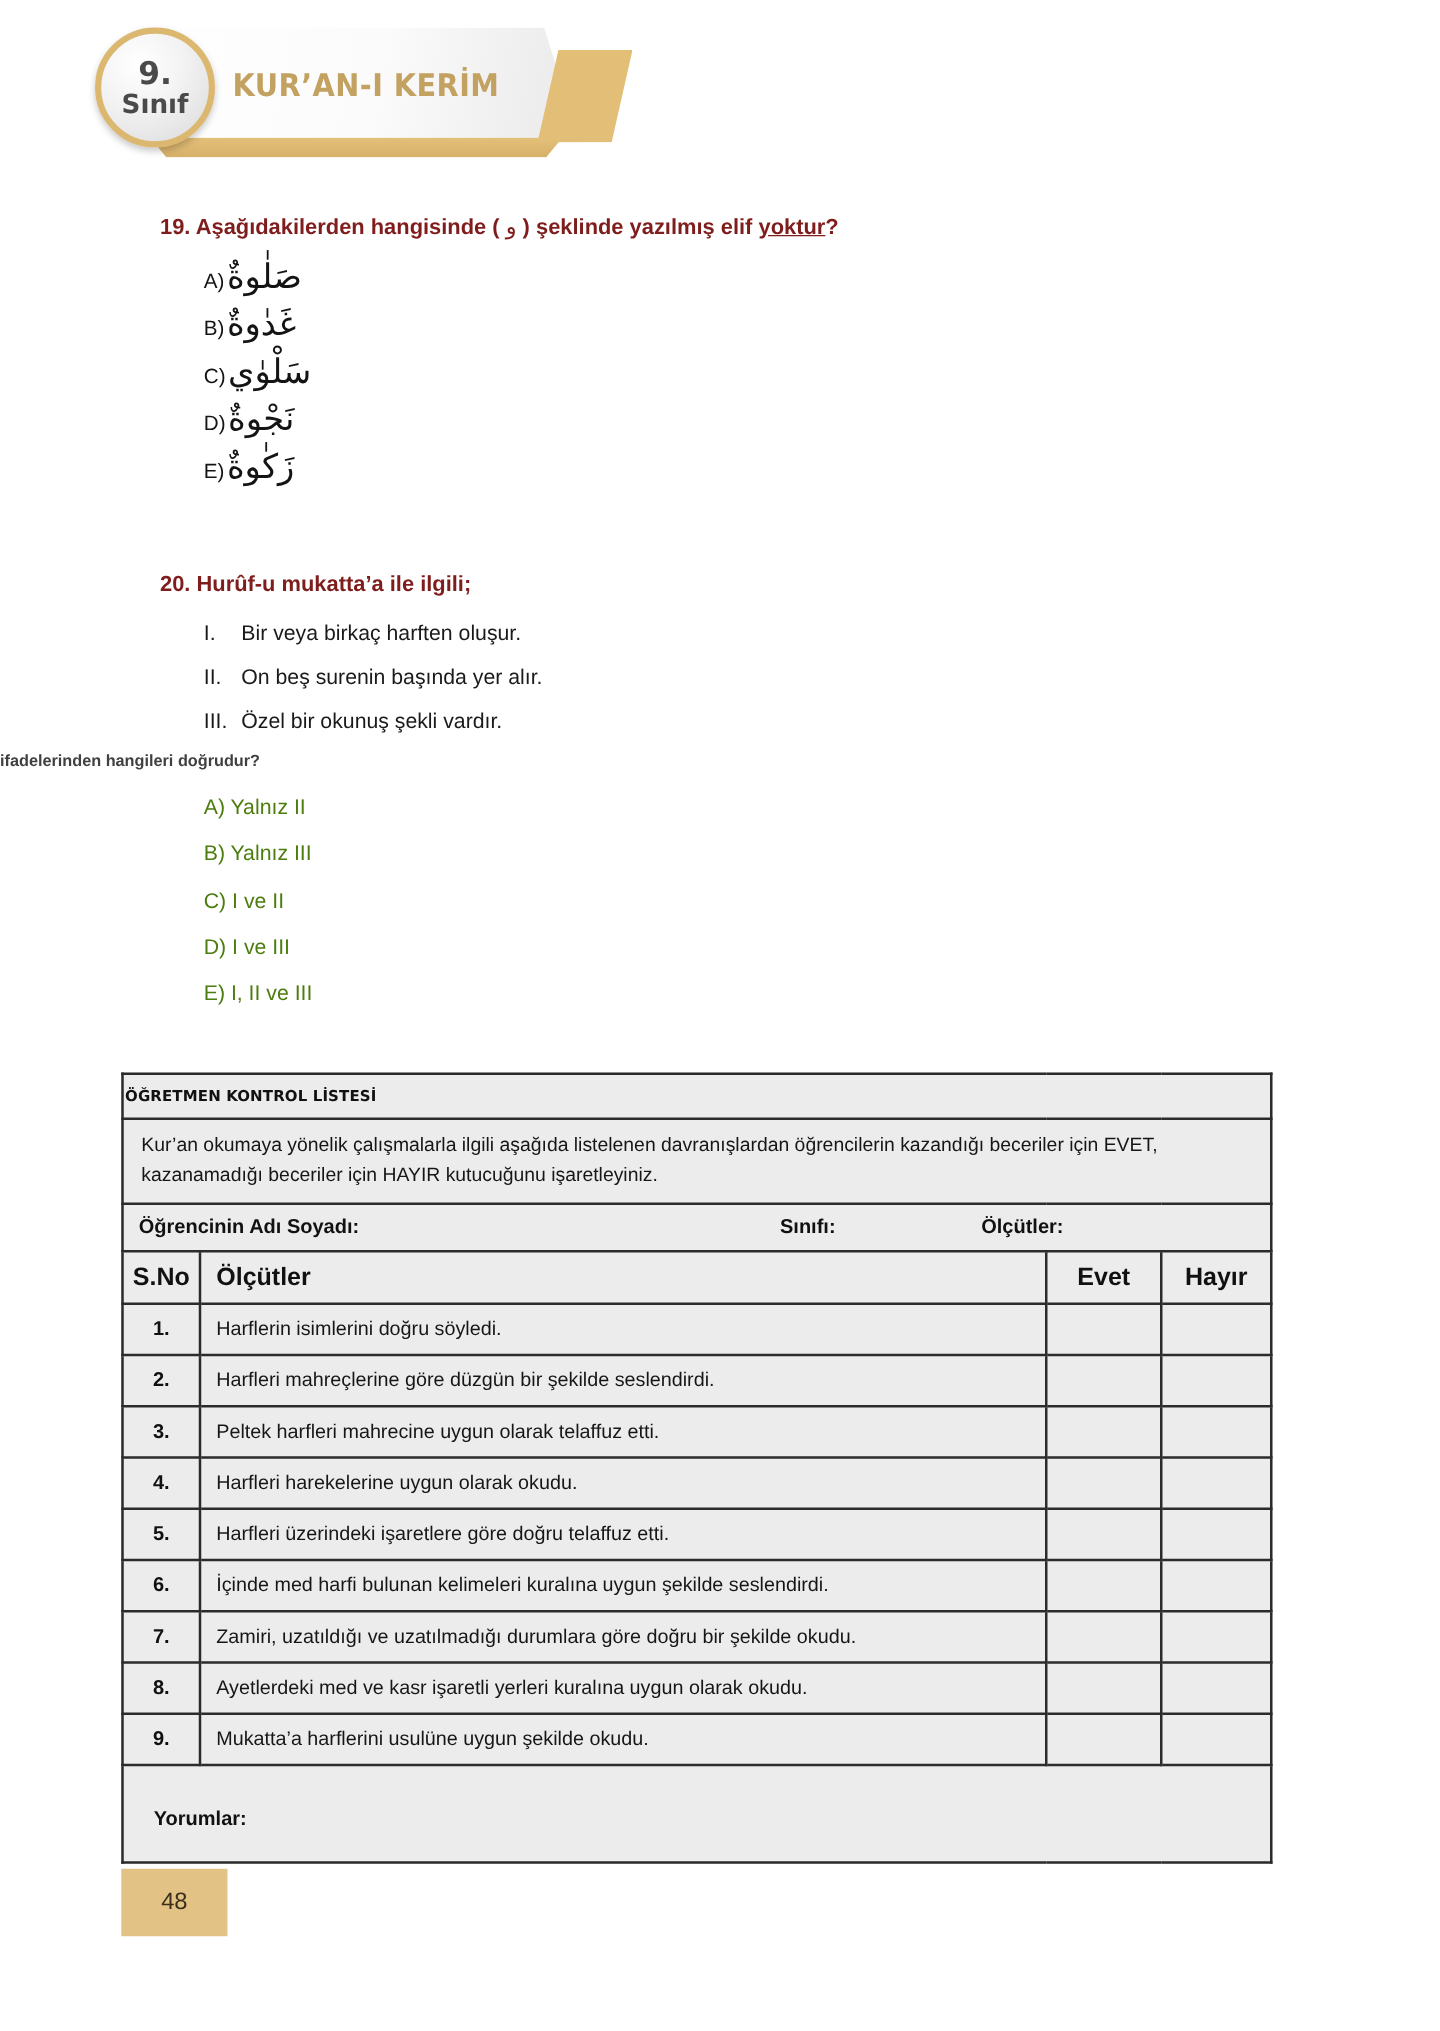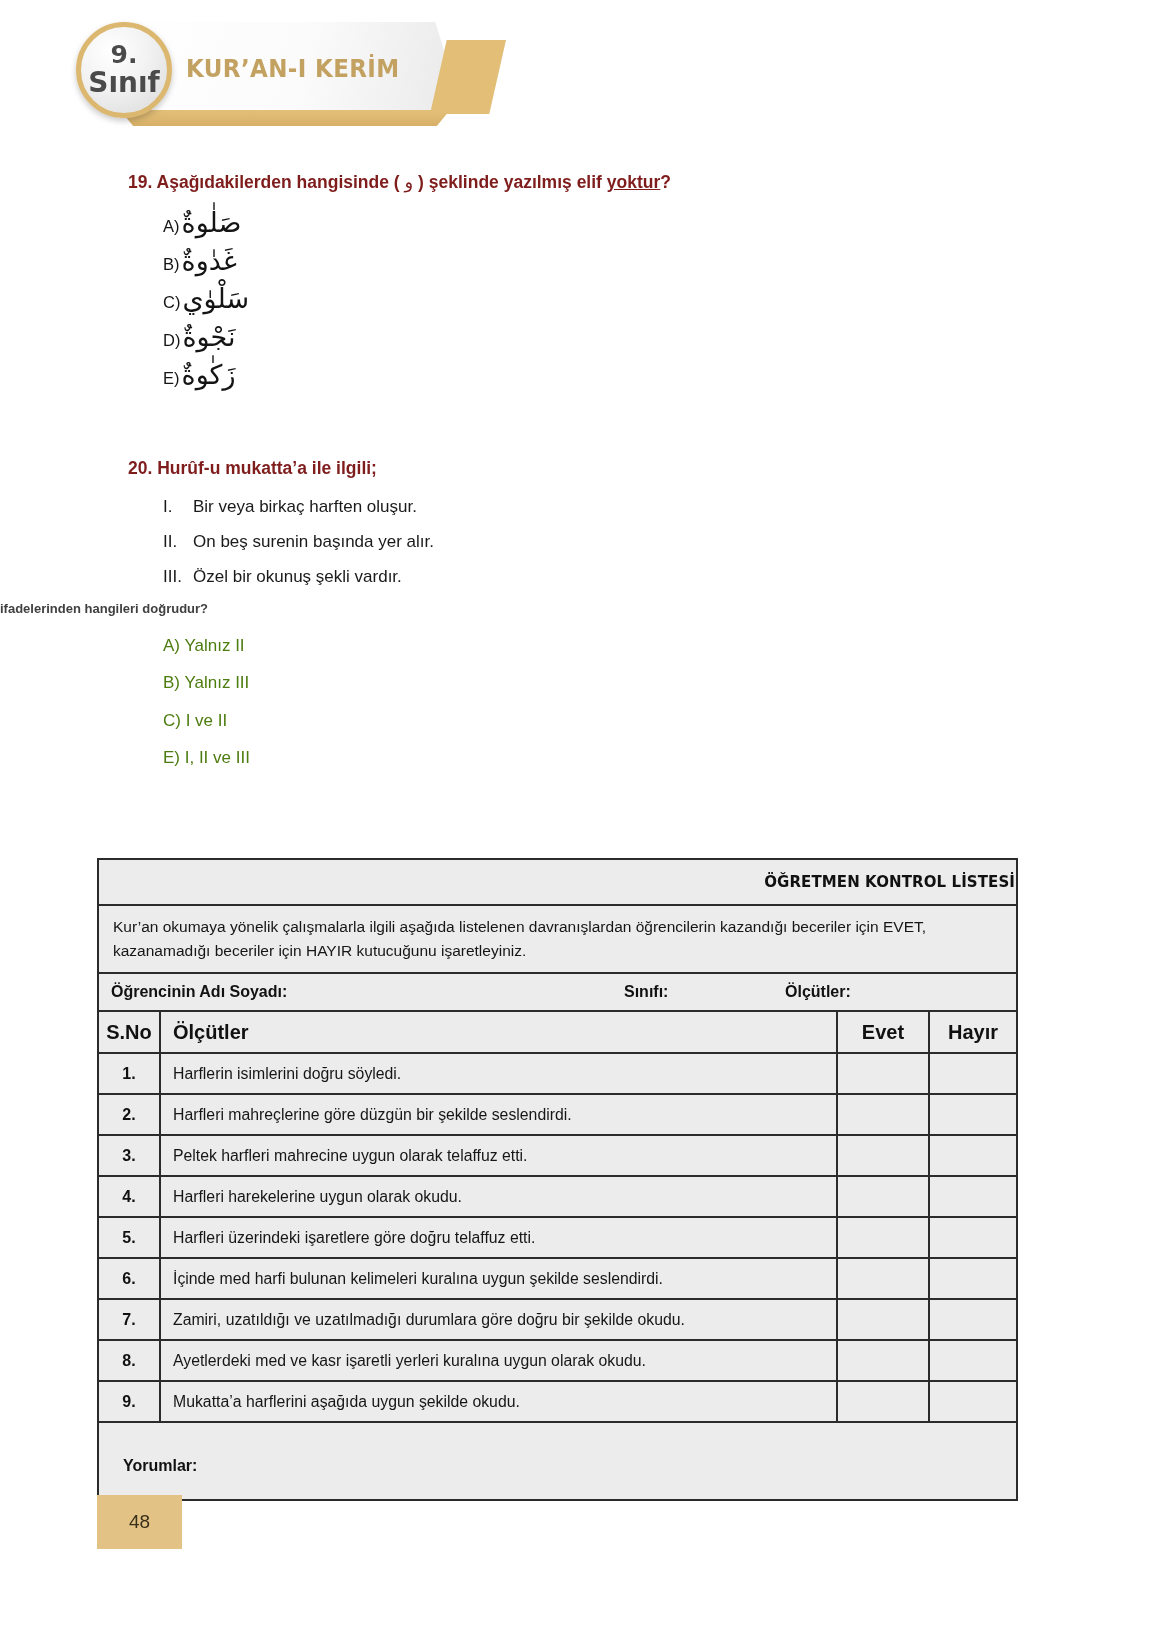--- a/index.html
+++ b/index.html
@@ -89,21 +89,21 @@
     line-height: 1.05;
   }
   .grade-num {
     font-family: "DejaVu Sans", sans-serif;
     font-size: 25px;
     font-weight: bold;
     color: #4a4a4a;
   }
   .grade-label {
     font-family: "DejaVu Sans", sans-serif;
-    font-size: 28px;
+    font-size: 21px;
     font-weight: bold;
     color: #4a4a4a;
   }
 
   
   .unit-banner {
     position: absolute;
     left: 489px;
     top: 111px;
     width: 608px;
@@ -224,26 +224,26 @@
     border-collapse: collapse;
     table-layout: fixed;
     background: #ececec;
   }
   table.checklist td {
     border: 2px solid #2b2b2b;
     background: #ececec;
     vertical-align: middle;
   }
   .cl-title {
-    text-align: right;
-    font-family: "DejaVu Sans", sans-serif;
-    font-size: 15px;
+    text-align: left;
+    font-family: "DejaVu Sans", sans-serif;
+    font-size: 12px;
     font-weight: bold;
     color: #111;
-    height: 46px;
+    height: 36px;
     letter-spacing: 0.1px;
   }
   .cl-desc {
     font-size: 15.5px;
     color: #161616;
     line-height: 1.52;
     padding: 9px 14px 10px 14px;
   }
   .cl-studentinfo {
     font-size: 16px;
@@ -375,20 +375,21 @@
         <span class="roman-text">Özel bir okunuş şekli vardır.</span>
       </div>
     </div>
 
     <div class="q-subprompt">ifadelerinden hangileri doğrudur?</div>
 
     <div class="plain-options">
       <div class="plain-option">A) Yalnız II</div>
       <div class="plain-option">B) Yalnız III</div>
       <div class="plain-option">C) I ve II</div>
+      <div class="plain-option">D) I ve III</div>
       <div class="plain-option">E) I, II ve III</div>
     </div>
   </div>
 </div>
 
 <div class="checklist-wrap">
   <table class="checklist">
     <colgroup>
       <col style="width:62px">
       <col>
@@ -459,21 +460,21 @@
         <td class="cl-row-box"></td>
       </tr>
       <tr>
         <td class="cl-row-no">8.</td>
         <td class="cl-row-text">Ayetlerdeki med ve kasr işaretli yerleri kuralına uygun olarak okudu.</td>
         <td class="cl-row-box"></td>
         <td class="cl-row-box"></td>
       </tr>
       <tr>
         <td class="cl-row-no">9.</td>
-        <td class="cl-row-text">Mukatta’a harflerini aşağıda uygun şekilde okudu.</td>
+        <td class="cl-row-text">Mukatta’a harflerini usulüne uygun şekilde okudu.</td>
         <td class="cl-row-box"></td>
         <td class="cl-row-box"></td>
       </tr>
 
       <tr>
         <td class="cl-comments" colspan="4">
           <span>Yorumlar:</span>
         </td>
       </tr>
     </tbody>

